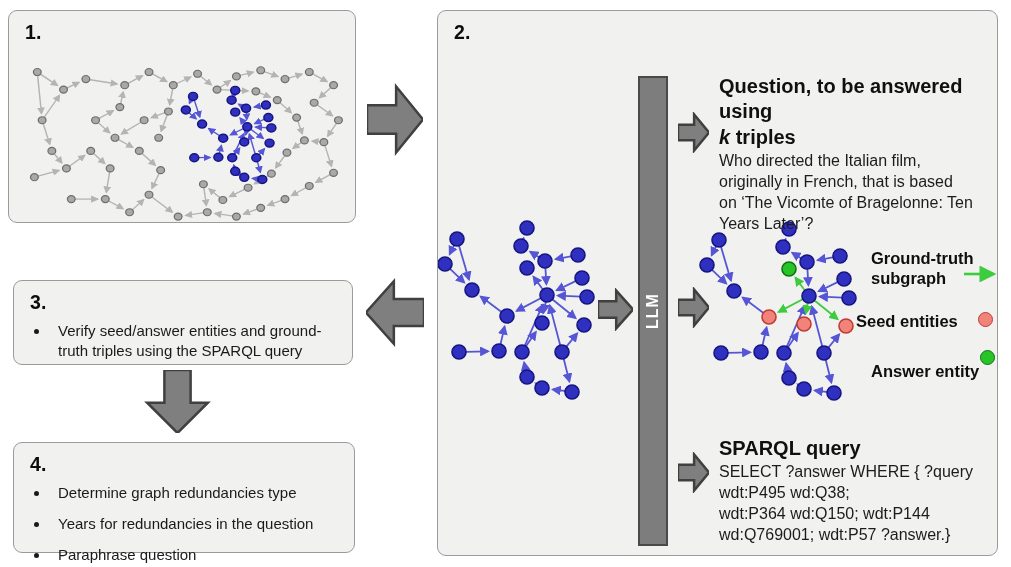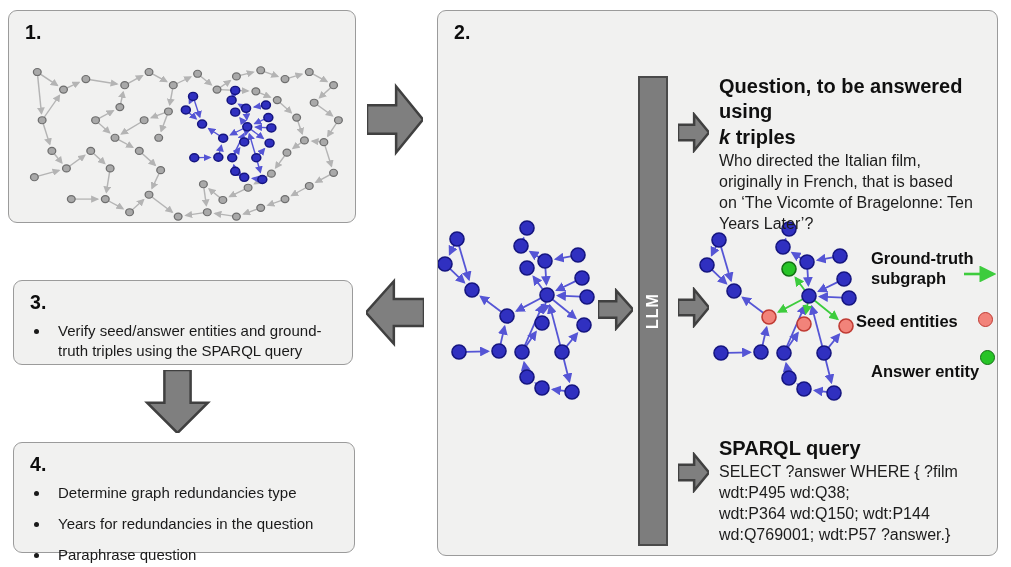--- a/index.html
+++ b/index.html
@@ -421,20 +421,20 @@
       </defs>
       <line x1="2" y1="8" x2="31" y2="8" stroke="#3dcc3d" stroke-width="2.6" marker-end="url(#lg-head)"></line>
     </svg>
     <div class="legend-label" id="legend-seed">Seed entities</div>
     <div class="legend-dot" id="legend-seed-dot"></div>
     <div class="legend-label" id="legend-answer">Answer entity</div>
     <div class="legend-dot" id="legend-answer-dot"></div>
 
     <div class="sparql-block">
       <div class="qa-heading">SPARQL query</div>
-      <div class="qa-body">SELECT ?answer WHERE { ?film
+      <div class="qa-body">SELECT ?answer WHERE { ?query
 wdt:P495 wd:Q38;
 wdt:P364 wd:Q150; wdt:P144
 wd:Q769001; wdt:P57 ?answer.}</div>
     </div>
   </div>
 
 </div>
 
 </body></html>

